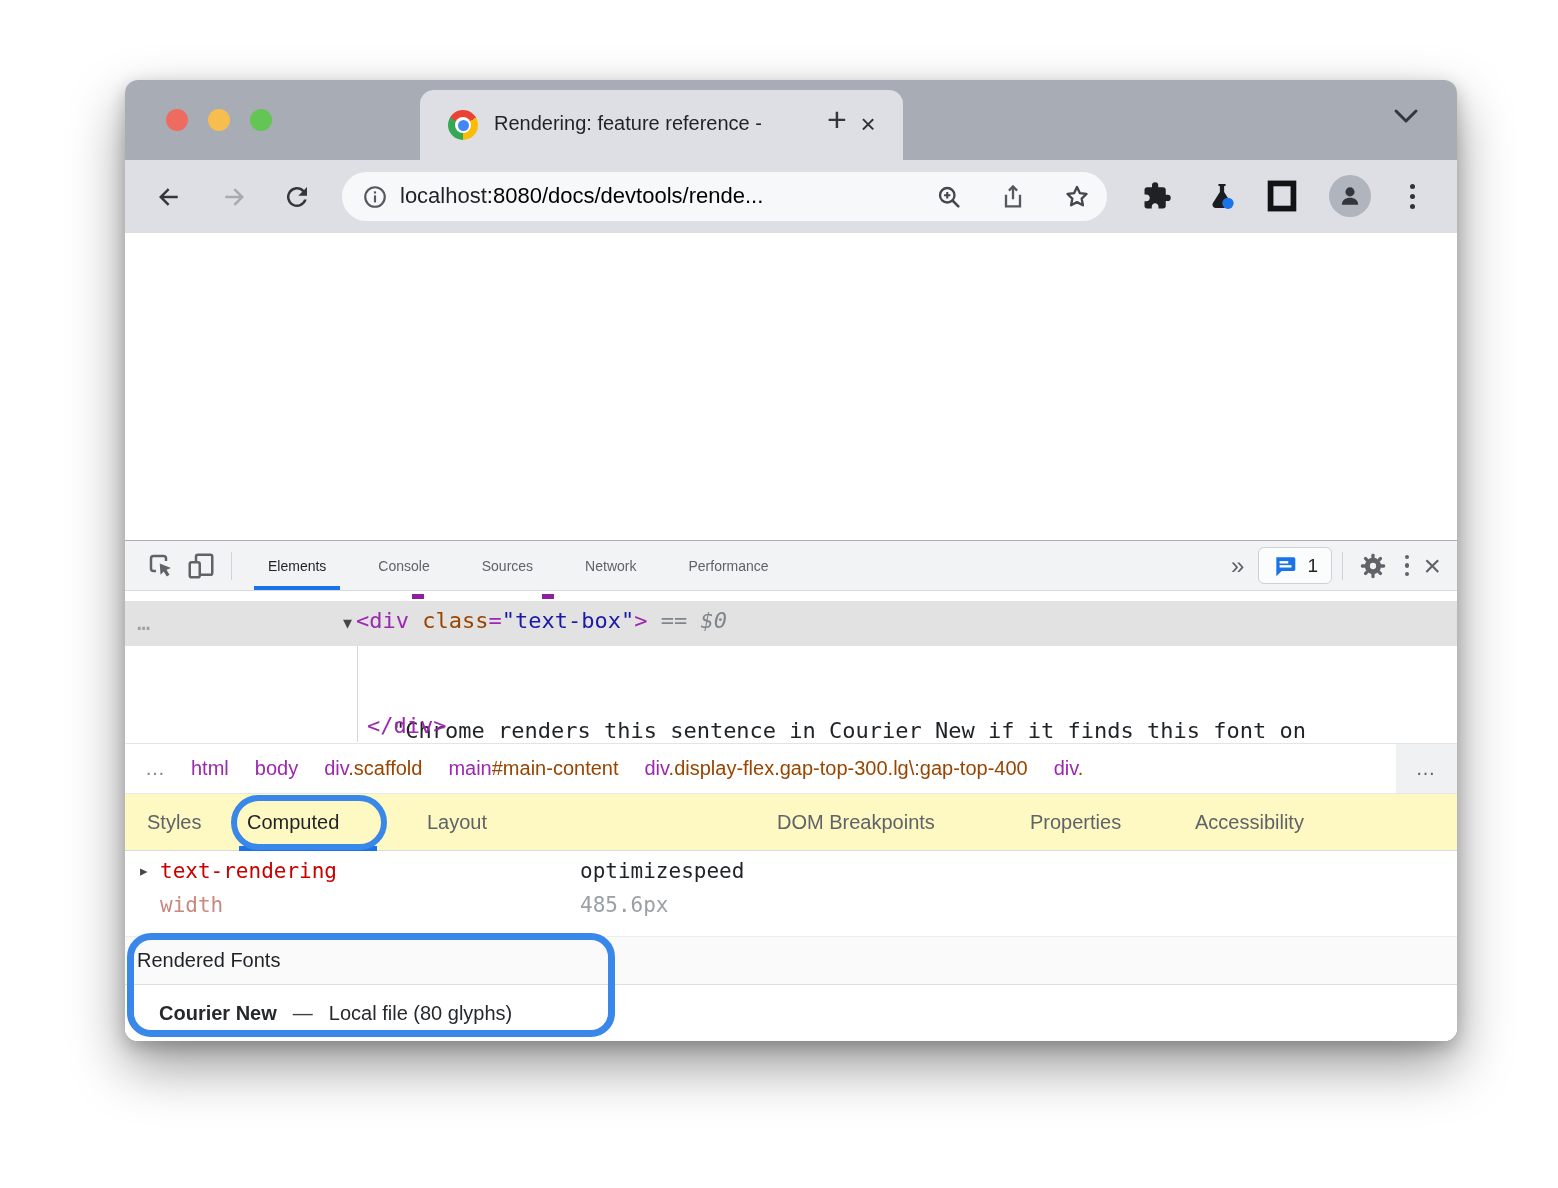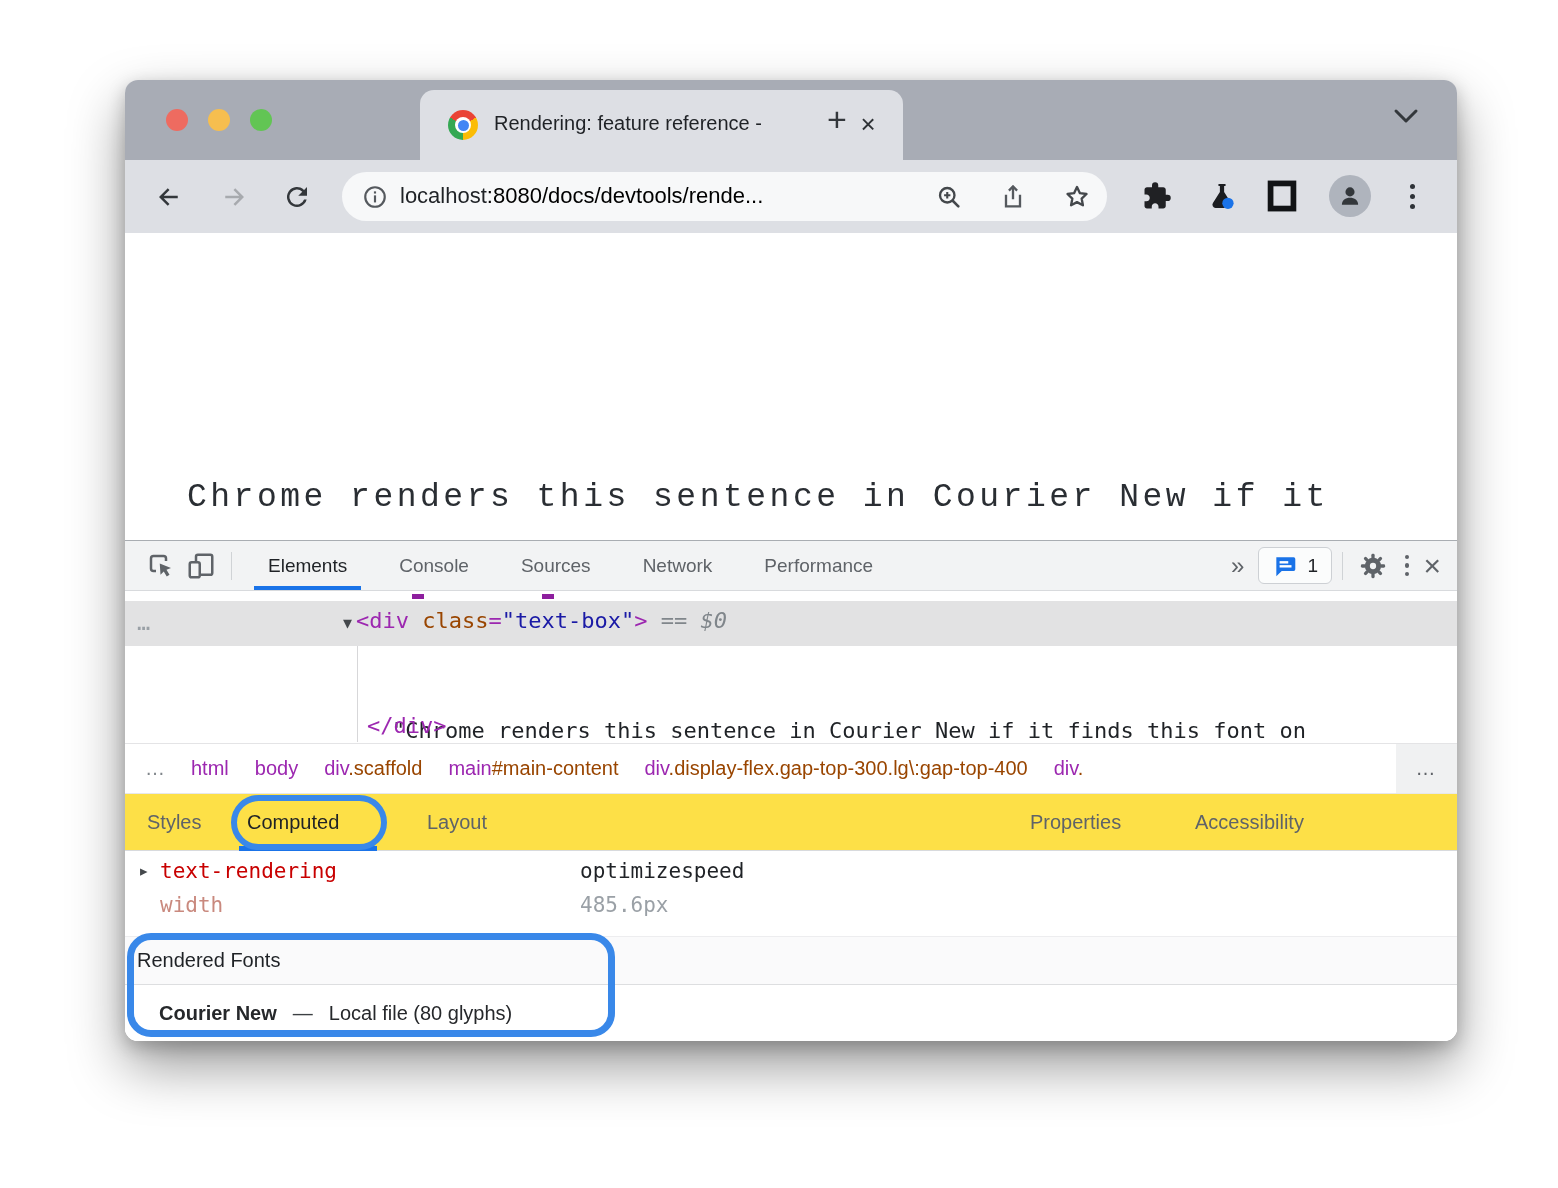--- a/index.html
+++ b/index.html
@@ -58,21 +58,21 @@
               font-size:33px; letter-spacing:3.5px; line-height:70px; color:#2A2E33; white-space:pre; }
 
   
   .devtools { position:absolute; left:0; top:460px; width:100%; height:501px;
               background:#fff; border-top:1px solid #A9ADB2; }
   .dt-toolbar { position:absolute; left:0; top:0; width:100%; height:50px; background:#F2F3F4;
                 border-bottom:1px solid #D8DADD; display:flex; align-items:center; }
   .dt-icon { width:40px; height:40px; display:flex; align-items:center; justify-content:center; }
   .dt-divider { width:1px; height:28px; background:#D0D3D6; margin:0 10px; }
   .dt-tab { height:100%; display:flex; align-items:center; padding:0 26px;
-            font-size:19px; color:#5F6368; position:relative;text-align:center; }
+            font-size:14px; color:#5F6368; position:relative;text-align:center; }
   .dt-tab.active { color:#1F2226; }
   .dt-tab.active::after { content:""; position:absolute; left:12px; right:12px; bottom:0;
                           height:4px; background:#1A73E8; }
   .dt-more { font-size:24px; color:#5F6368; padding:0 14px; margin-left:auto; }
   .issues-btn { display:flex; align-items:center; gap:9px; border:1px solid #CDD0D4;
                 border-radius:6px; background:#FBFCFC; height:37px; padding:0 13px; }
   .issues-count { font-size:19px; color:#1F2226; }
   .dt-x { font-size:30px; color:#5F6368; margin:0 16px 0 2px; line-height:30px; }
   .dt-dots { display:flex; flex-direction:column; gap:4px; padding:0 12px; }
   .dt-dots i { width:4.5px; height:4.5px; border-radius:50%; background:#5F6368; }
@@ -94,21 +94,21 @@
                border-top:1px solid #E4E4E6; display:flex; align-items:center; font-size:20px; }
   .crumb-ellipsis { color:#80868B; margin-left:20px; letter-spacing:2px; }
   .crumb-list { display:flex; gap:26px; margin-left:24px; white-space:pre; }
   .crumb-fade { position:absolute; right:61px; top:0; width:58px; height:100%;
                 background:linear-gradient(to right, rgba(255,255,255,0), #fff 75%); }
   .crumb-over { position:absolute; right:0; top:0; width:61px; height:100%; background:#F0F1F2;
                 display:flex; align-items:center; justify-content:center;
                 color:#5F6368; letter-spacing:2px; font-size:20px; }
 
   
-  .dt-sidetabs { position:absolute; left:0; top:252px; width:100%; height:58px; background:#fde047;
+  .dt-sidetabs { position:absolute; left:0; top:252px; width:100%; height:58px; background:#fef9c3;
                  border-top:1px solid #E7E8EA; border-bottom:1px solid #D8DADD; font-size:20px; }
   .side-tab { position:absolute; top:0; height:100%; display:flex; align-items:center; color:#5F6368; }
   .side-tab.active { color:#1F2226; }
   .computed-underline { position:absolute; left:114px; top:52px; width:138px; height:5px; background:#1A73E8; }
 
   
   .dt-computed { position:absolute; left:0; top:310px; width:100%; height:85px; background:#fff; font-size:21px; }
   .prop-row { position:absolute; left:0; width:100%; height:33px; }
   .prop-arrow { position:absolute; left:15px; top:4px; font-size:15px; color:#44484C; }
   .prop-name { position:absolute; left:35px; top:1px; }
@@ -234,26 +234,20 @@
     </span>
     <span class="righticon" style="left:1266px">
       <span class="browser-dots">
           <i></i>
           <i></i>
           <i></i>
         </span>
     </span>
   </div>
 
-  <div class="content">
-    <div class="sentence">
-      <div>Chrome renders this sentence in Courier New if it</div>
-      <div>finds this font on your device.</div>
-    </div>
-  </div>
 
   <div class="devtools">
 
     <div class="dt-toolbar">
       <span class="dt-icon" style="margin-left:16px">
         <svg width="30" height="30" viewBox="0 0 24 24">
             <path d="M16 8V6a2 2 0 0 0-2-2H6a2 2 0 0 0-2 2v8a2 2 0 0 0 2 2h2" fill="none" stroke="#5F6368" stroke-width="2"></path>
             <path d="M11 10l9 3.6-3.6 1.4 2.4 4-2.2 1.3-2.4-4-2.6 2.7z" fill="#5F6368"></path>
           </svg>
       </span>
@@ -332,20 +326,21 @@
         <span><span class="tok-tag">div</span><span class="tok-attr">.</span></span>
       </span>
       <span class="crumb-fade"></span>
       <span class="crumb-over">…</span>
     </div>
 
     <div class="dt-sidetabs">
       <span class="side-tab" style="left:22px">Styles</span>
       <span class="side-tab active" style="left:122px">Computed</span>
       <span class="side-tab" style="left:302px">Layout</span>
+      <span class="side-tab" style="left:652px">DOM Breakpoints</span>
       <span class="side-tab" style="left:905px">Properties</span>
       <span class="side-tab" style="left:1070px">Accessibility</span>
       <span class="computed-underline"></span>
     </div>
 
     <div class="dt-computed">
       <div class="prop-row" style="top:7px">
         <span class="prop-arrow">▸</span>
         <span class="prop-name mono red">text-rendering</span>
         <span class="prop-value mono dark-val">optimizespeed</span>

